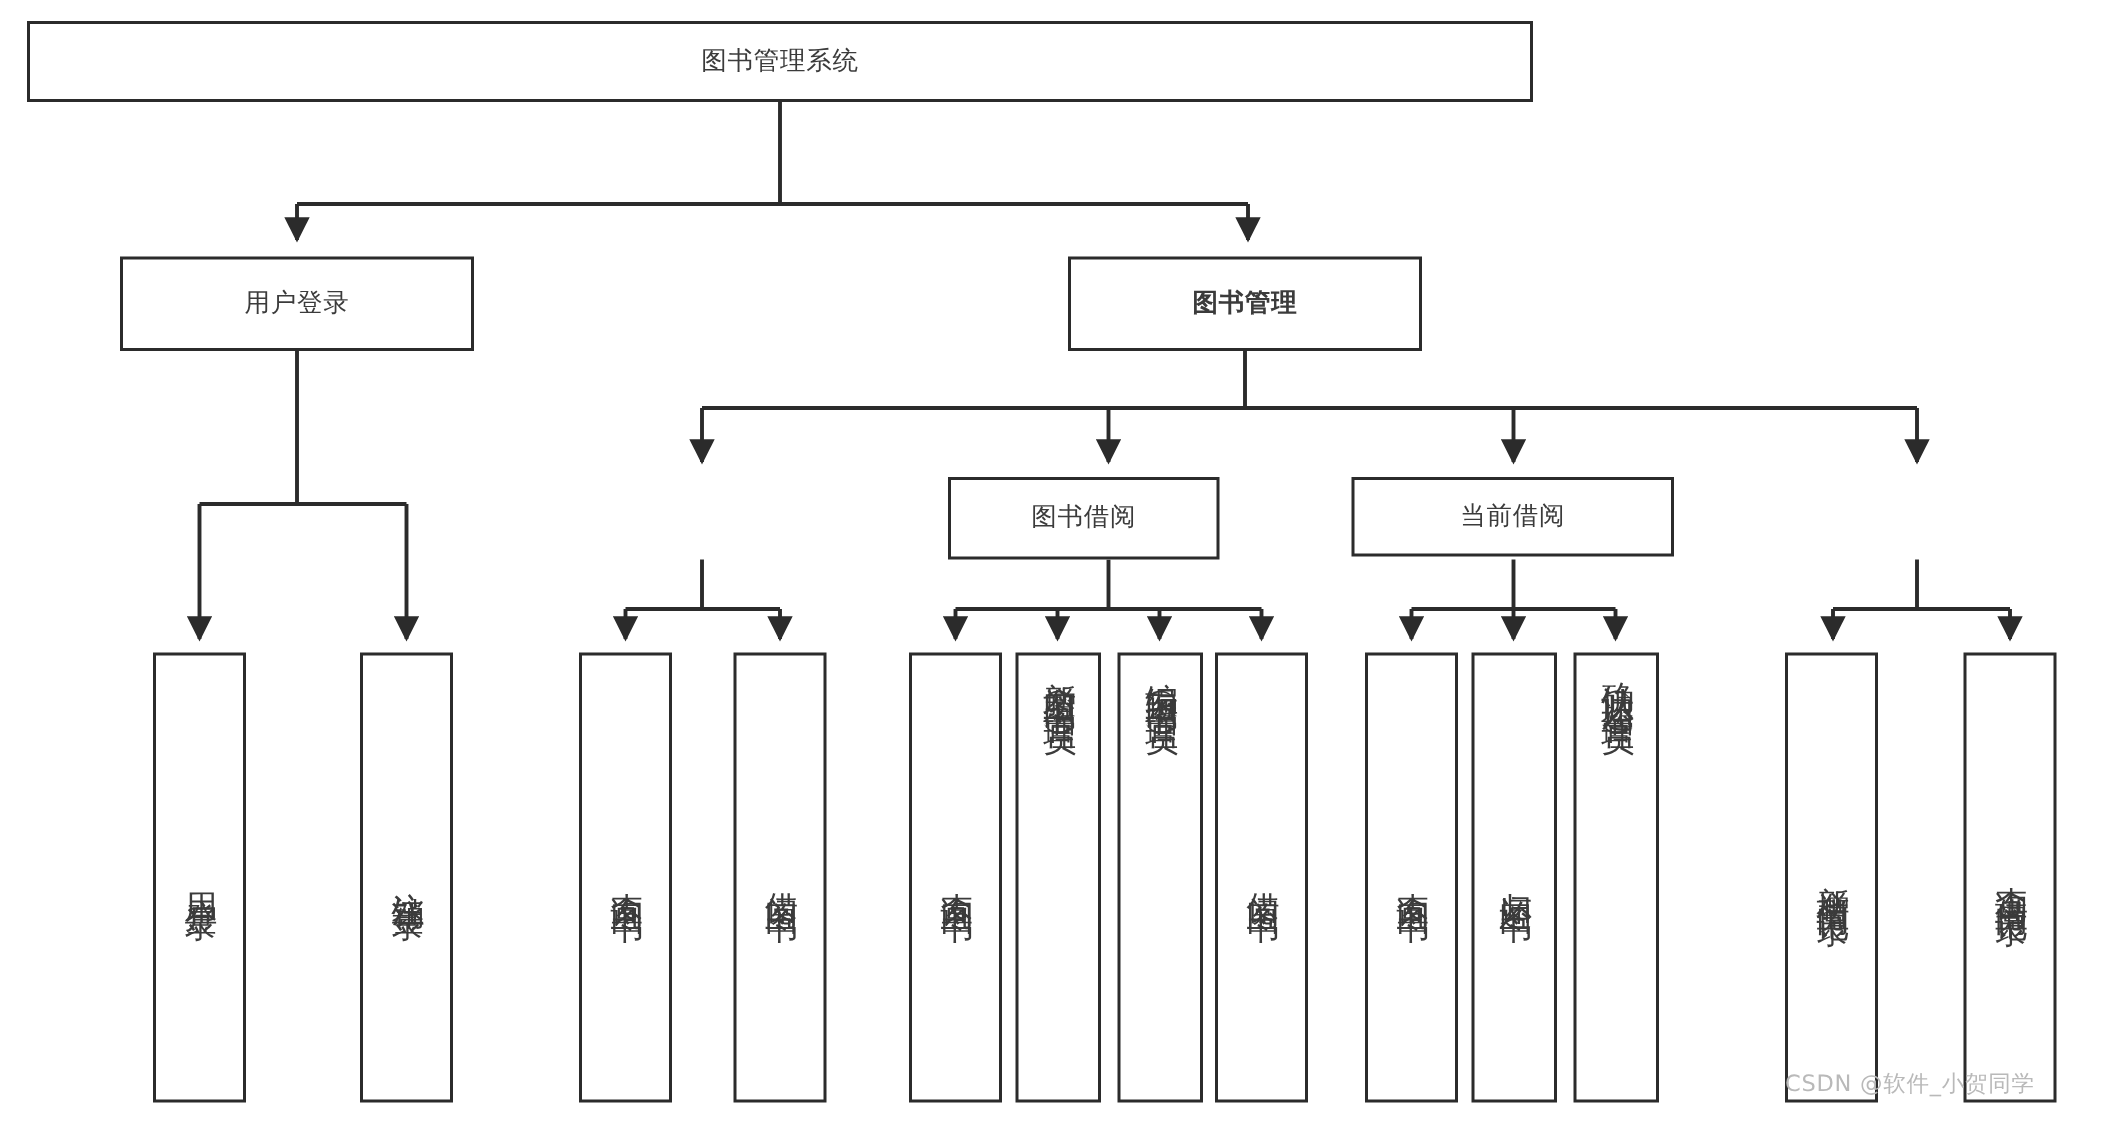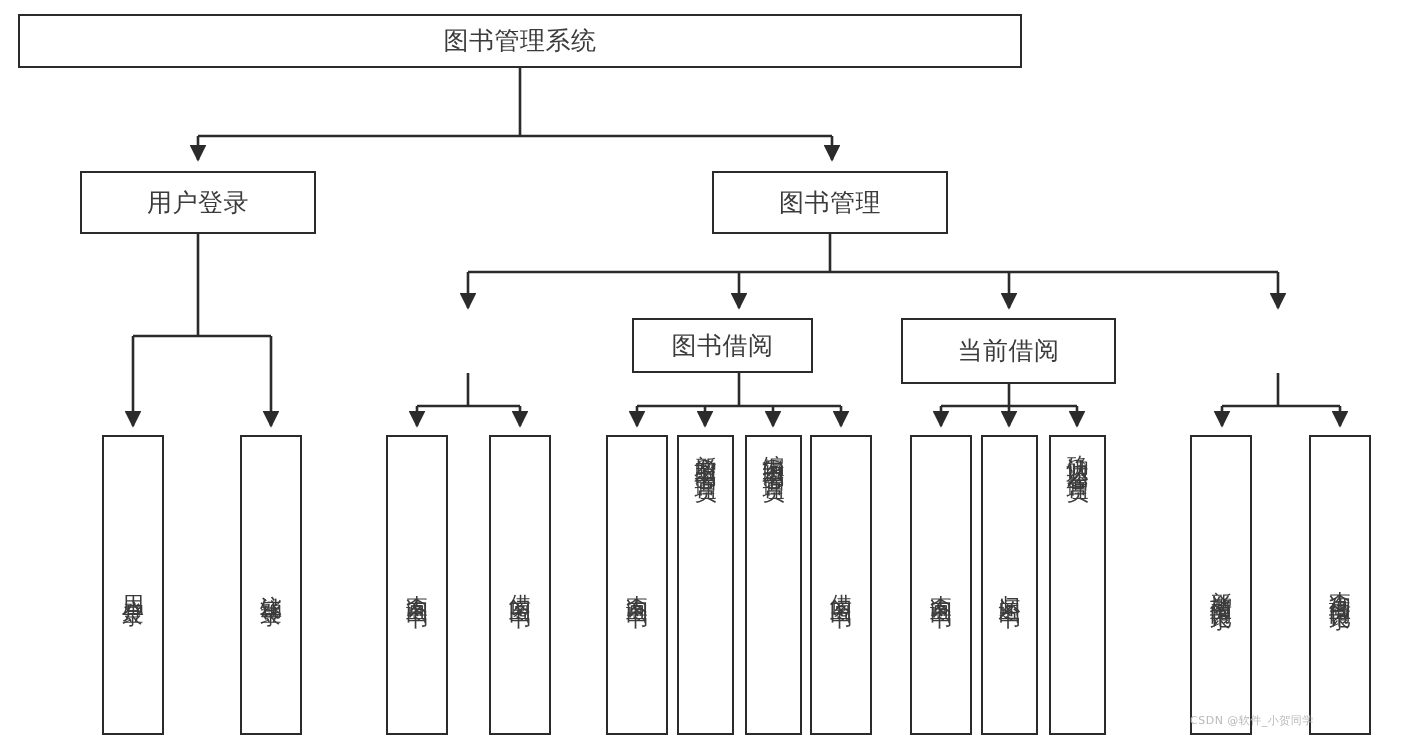--- a/index.html
+++ b/index.html
@@ -30,21 +30,21 @@
     box-sizing: border-box;
     border: 2.5px solid #2b2b2b;
     background: #ffffff;
     color: #3c3c3c;
     display: flex;
     align-items: center;
     justify-content: center;
     z-index: 2;
   }
   .node .label {
-    font-size: 25px;
+    font-size: 17px;
     line-height: 1.18;
     letter-spacing: 0.5px;
     white-space: nowrap;
     color: #3b3b3b;
   }
   .node.vertical {
     align-items: flex-start;
     justify-content: center;
     padding-top: 0;
   }
@@ -56,21 +56,21 @@
     letter-spacing: 4px;
     font-size: 22px;
   }
   .node.vcenter {
     align-items: center;
   }
   .watermark {
     position: absolute;
     left: 1190px;
     top: 713px;
-    font-size: 11px;
+    font-size: 15px;
     color: #b9b9b9;
     letter-spacing: 0.5px;
     z-index: 5;
     white-space: nowrap;
     font-family: "DejaVu Sans", "Liberation Sans", sans-serif;
   }
 </style>
 </head>
 <body>
 
@@ -127,30 +127,30 @@
   </svg>
 
   <div class="node vcenter" style="left:18px; top:14px; width:1004px; height:54px;">
     <span class="label">图书管理系统</span>
   </div>
 
   <div class="node vcenter" style="left:80px; top:171px; width:236px; height:63px;">
     <span class="label">用户登录</span>
   </div>
 
-  <div class="node vcenter" style="left:712px; top:171px; width:236px; height:63px;">
+  <div class="node vcenter" style="left:712px; top:171px; width:236px; height:63px;font-weight:bold;">
     <span class="label">图书管理</span>
   </div>
 
 
   <div class="node vcenter" style="left:632px; top:318px; width:181px; height:55px;">
     <span class="label">图书借阅</span>
   </div>
 
-  <div class="node vcenter" style="left:901px; top:318px; width:215px; height:66px;">
+  <div class="node vcenter" style="left:901px; top:318px; width:215px; height:53px;">
     <span class="label">当前借阅</span>
   </div>
 
 
   <div class="node vertical vcenter" style="left:102px; top:435px; width:62px; height:300px;">
     <span class="label">用户登录</span>
   </div>
 
   <div class="node vertical vcenter" style="left:240px; top:435px; width:62px; height:300px;">
     <span class="label">注销登录</span>

